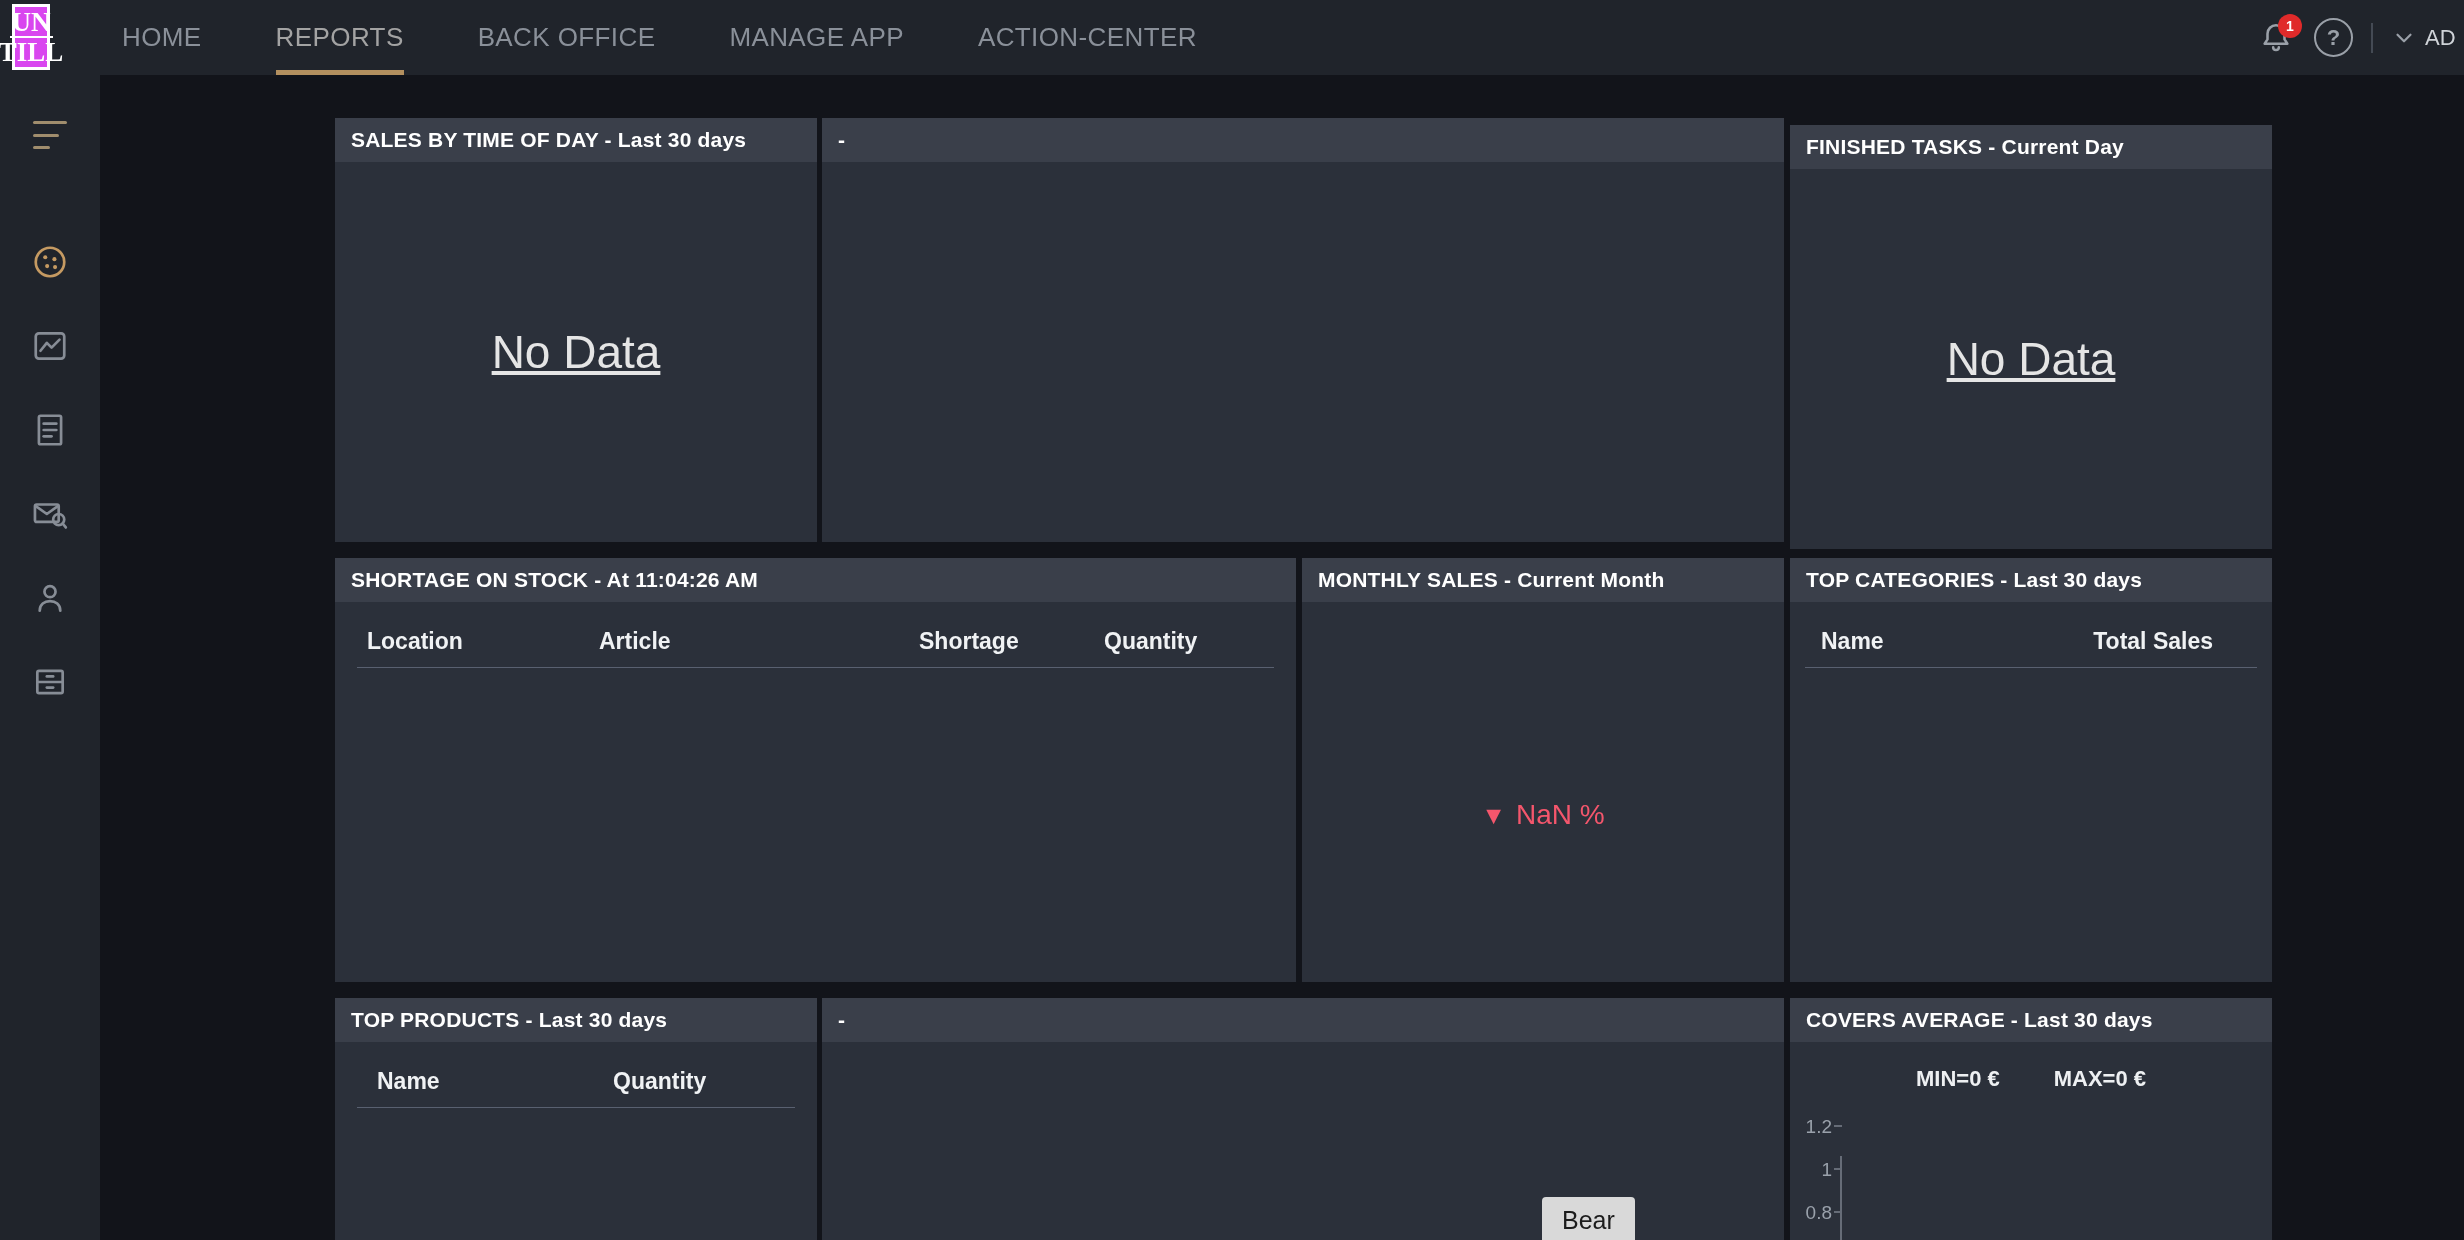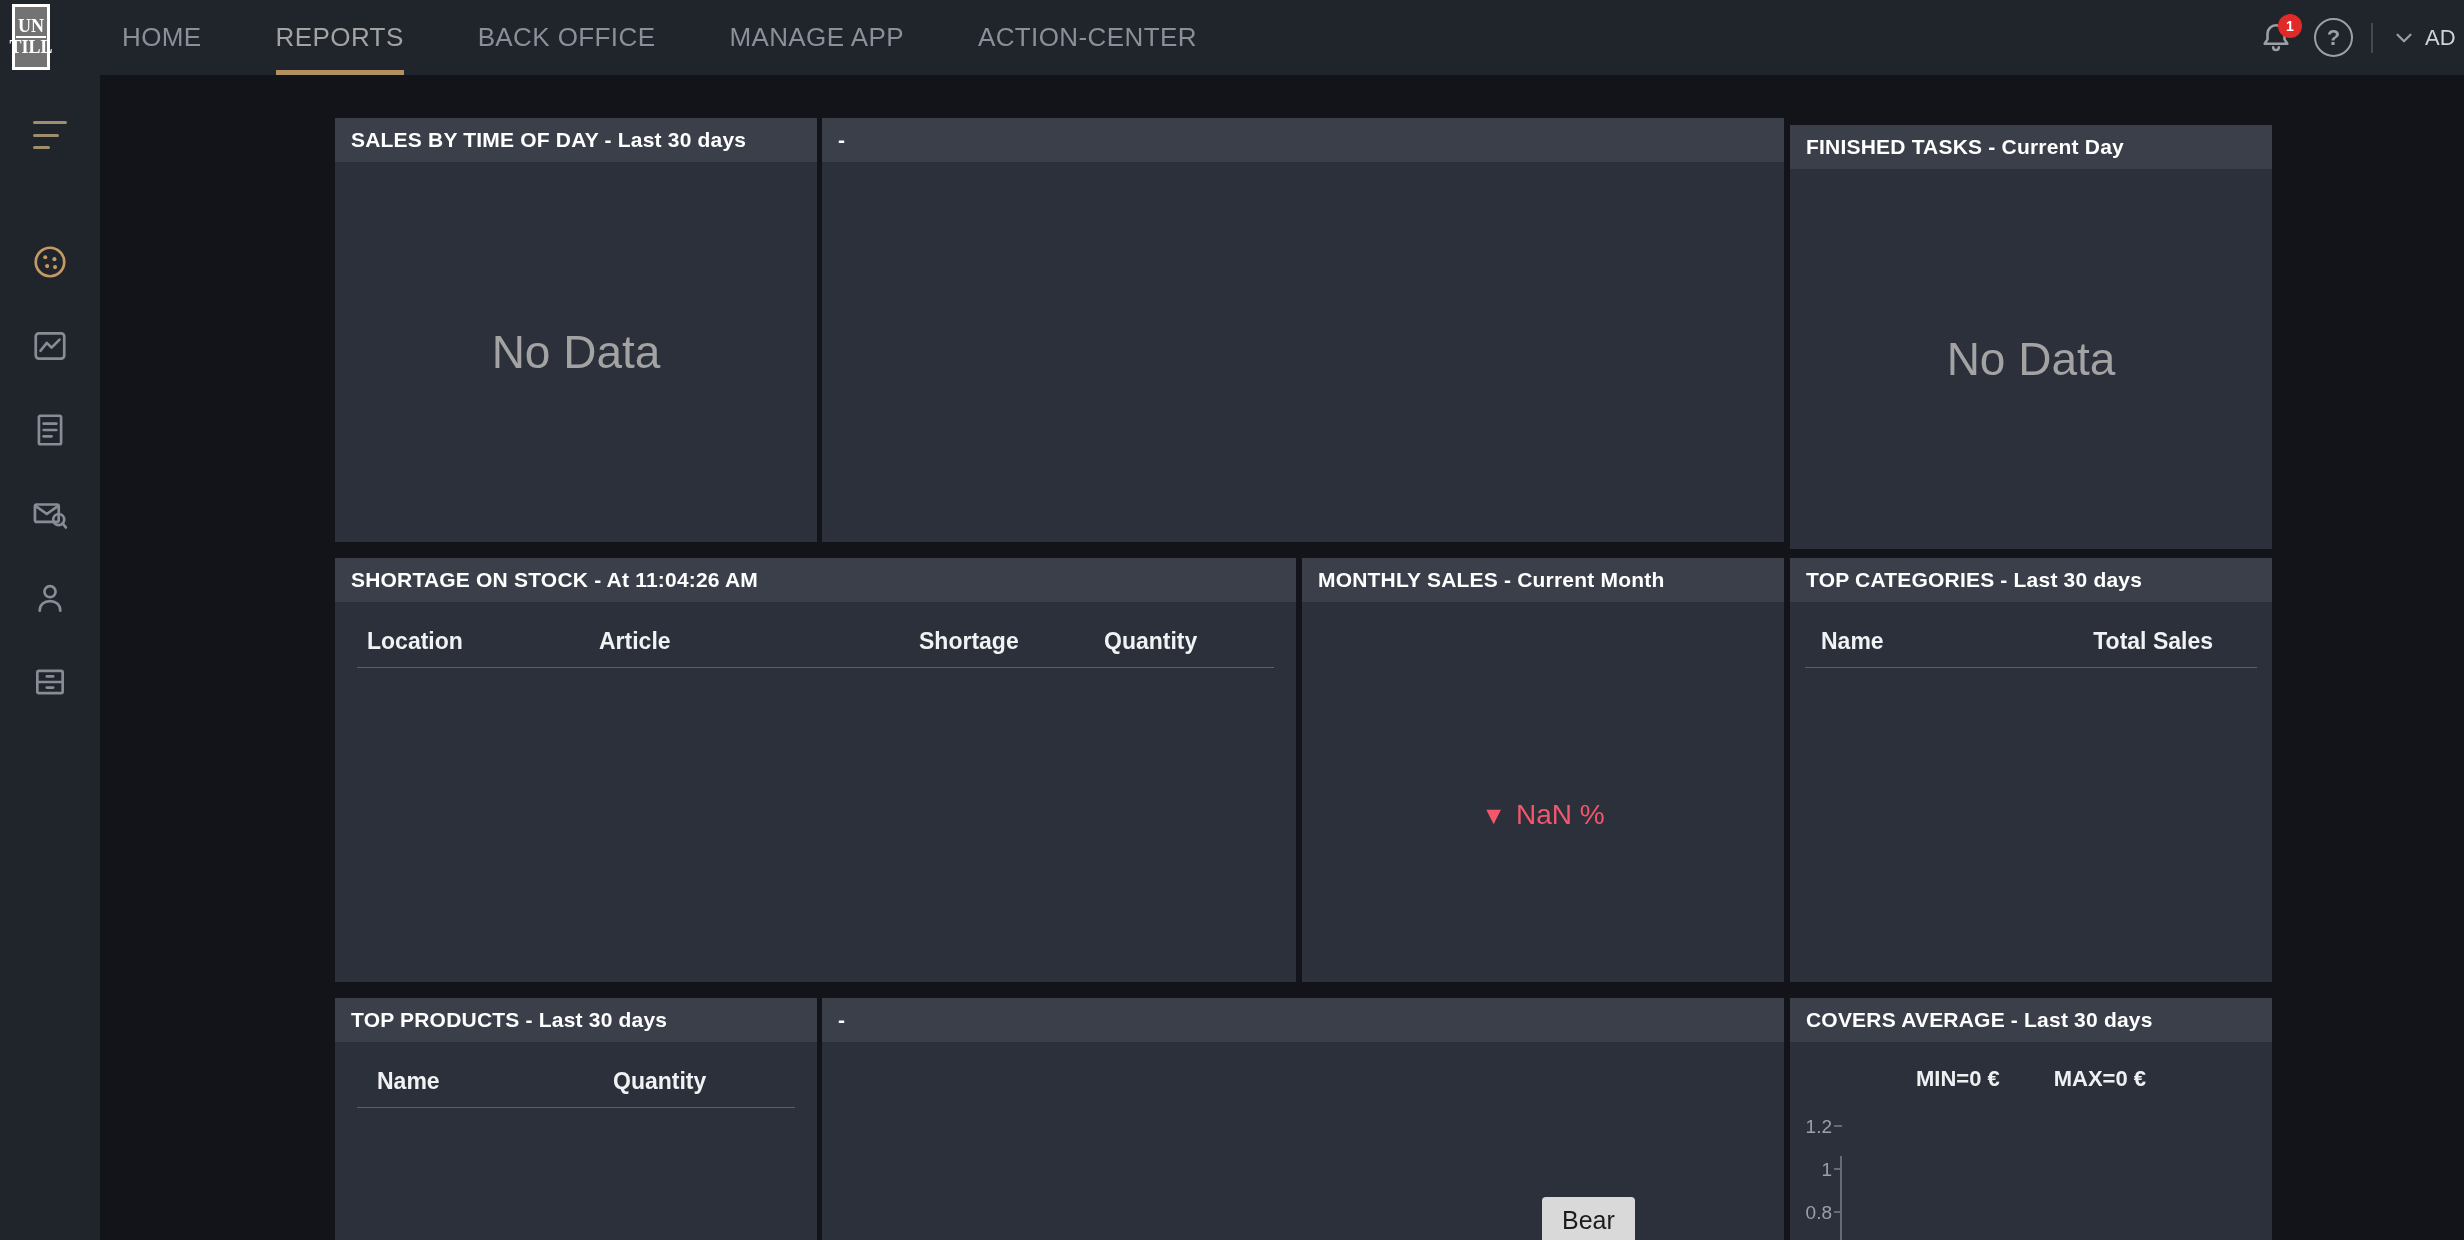--- a/index.html
+++ b/index.html
@@ -3,24 +3,24 @@
 <meta charset="utf-8">
 <style>
   html,body{margin:0;padding:0;}
   body{
     width:2464px;height:1240px;position:relative;overflow:hidden;
     background:#12141a;font-family:"Liberation Sans",sans-serif;
     -webkit-font-smoothing:antialiased;
   }
   
   .topbar{position:absolute;left:0;top:0;width:2464px;height:75px;background:#20242b;z-index:5;}
-  .logo{position:absolute;left:12px;top:4px;width:38px;height:66px;background:#737373;
+  .logo{position:absolute;left:12px;top:4px;width:38px;height:66px;background:#d946ef;
     border:3px solid #fff;box-sizing:border-box;display:flex;flex-direction:column;
     align-items:center;justify-content:center;color:#fff;font-family:"Liberation Serif",serif;
-    font-weight:bold;line-height:1.05;font-size:18px;}
+    font-weight:bold;line-height:1.05;font-size:27px;}
   .logo .l1{border-bottom:2px solid #fff;padding:0 2px;}
   .nav{position:absolute;left:122px;top:0;height:75px;display:flex;gap:74px;}
   .nav-item{position:relative;height:75px;display:flex;align-items:center;
     font-size:26px;letter-spacing:.4px;color:#8a9099;cursor:pointer;white-space:nowrap;}
   .nav-item.active{color:#a3a3a3;}
   .nav-item.active::after{content:"";position:absolute;left:0;right:0;bottom:0;height:5px;background:#b3905f;}
   .topbar-right{position:absolute;left:2256px;top:0;height:75px;display:flex;align-items:center;gap:18px;}
   .icon-btn{position:relative;width:40px;height:40px;display:flex;align-items:center;justify-content:center;cursor:pointer;}
   .badge{position:absolute;top:-4px;right:-6px;min-width:24px;height:24px;border-radius:12px;
     background:#e02a2a;color:#fff;font-size:14px;font-weight:bold;display:flex;align-items:center;justify-content:center;}
@@ -41,21 +41,21 @@
   .side-icon svg{stroke:#878d96;fill:none;stroke-width:1.7;stroke-linecap:round;stroke-linejoin:round;}
   .side-icon.active svg{stroke:#c59a62;}
   .side-icon.active svg .dotfill{fill:#c59a62;stroke:none;}
   
   .main{position:absolute;left:100px;top:75px;width:2364px;height:1165px;background:#12141a;overflow:hidden;}
   .panel{position:absolute;background:#2b303a;}
   .panel-header{height:44px;background:#3a3f4a;display:flex;align-items:center;padding:0 16px;
     color:#fff;font-size:21px;font-weight:bold;letter-spacing:.2px;white-space:nowrap;overflow:hidden;}
   .panel-body{position:absolute;top:44px;left:0;right:0;bottom:0;}
   .center-empty{position:absolute;top:0;left:0;right:0;bottom:0;display:flex;align-items:center;justify-content:center;}
-  .no-data{font-size:46px;color:#a3a3a3;}
+  .no-data{font-size:46px;color:#e5e5e5;text-decoration:underline;}
   .table-head{display:flex;font-size:23px;font-weight:bold;color:#f0f2f4;border-bottom:1px solid #596070;}
   .cols4{margin:26px 22px 0;padding:0 0 12px 10px;}
   .cols4 .c1{width:232px;}.cols4 .c2{width:320px;}.cols4 .c3{width:185px;}
   .cols2a{margin:26px 15px 0;padding:0 44px 12px 16px;justify-content:space-between;}
   .cols2b{margin:26px 22px 0;padding:0 0 12px 20px;}
   .cols2b .c1{width:236px;}
   
   .ms-body{display:flex;flex-direction:column;align-items:center;justify-content:center;height:100%;}
   .ms-value{font-size:62px;font-weight:bold;color:#d3d6dc;letter-spacing:1.5px;}
   .ms-trend{margin-top:46px;font-size:28px;color:#f4566c;display:flex;align-items:center;gap:10px;}

